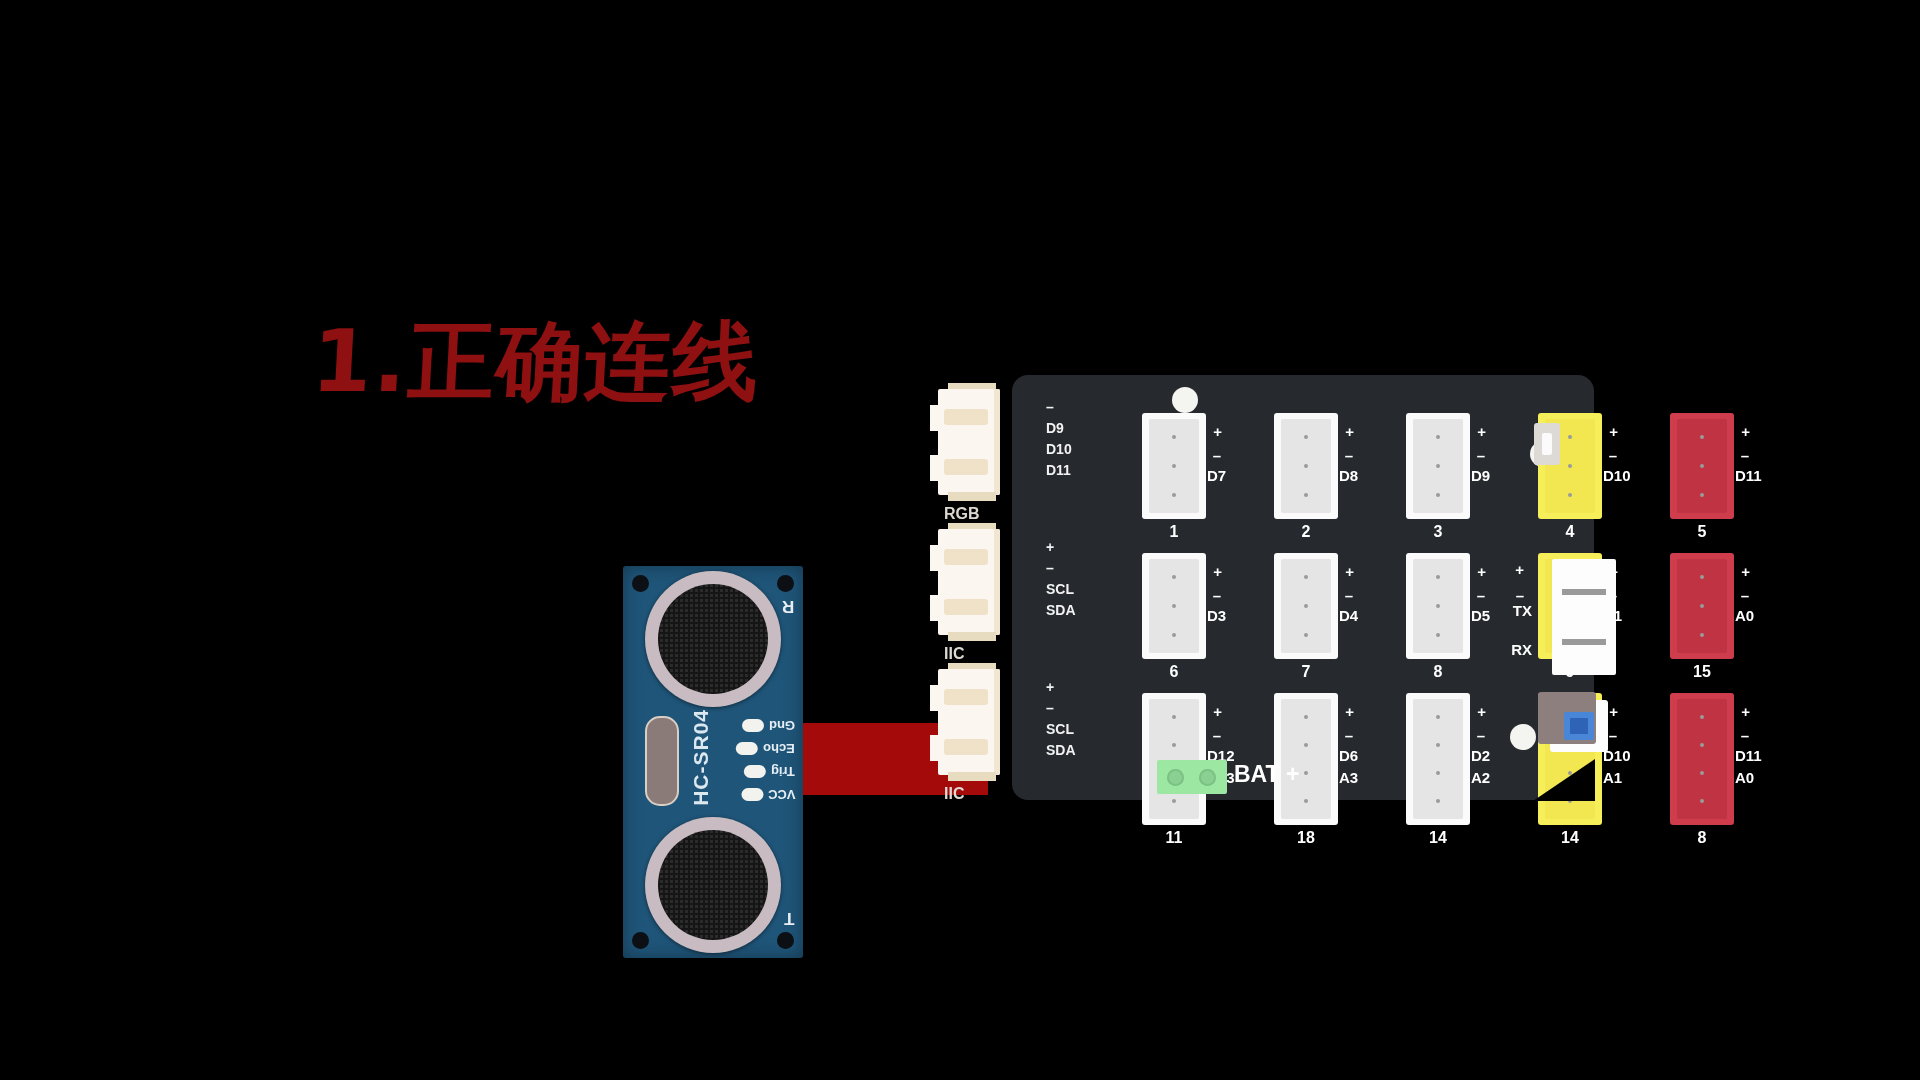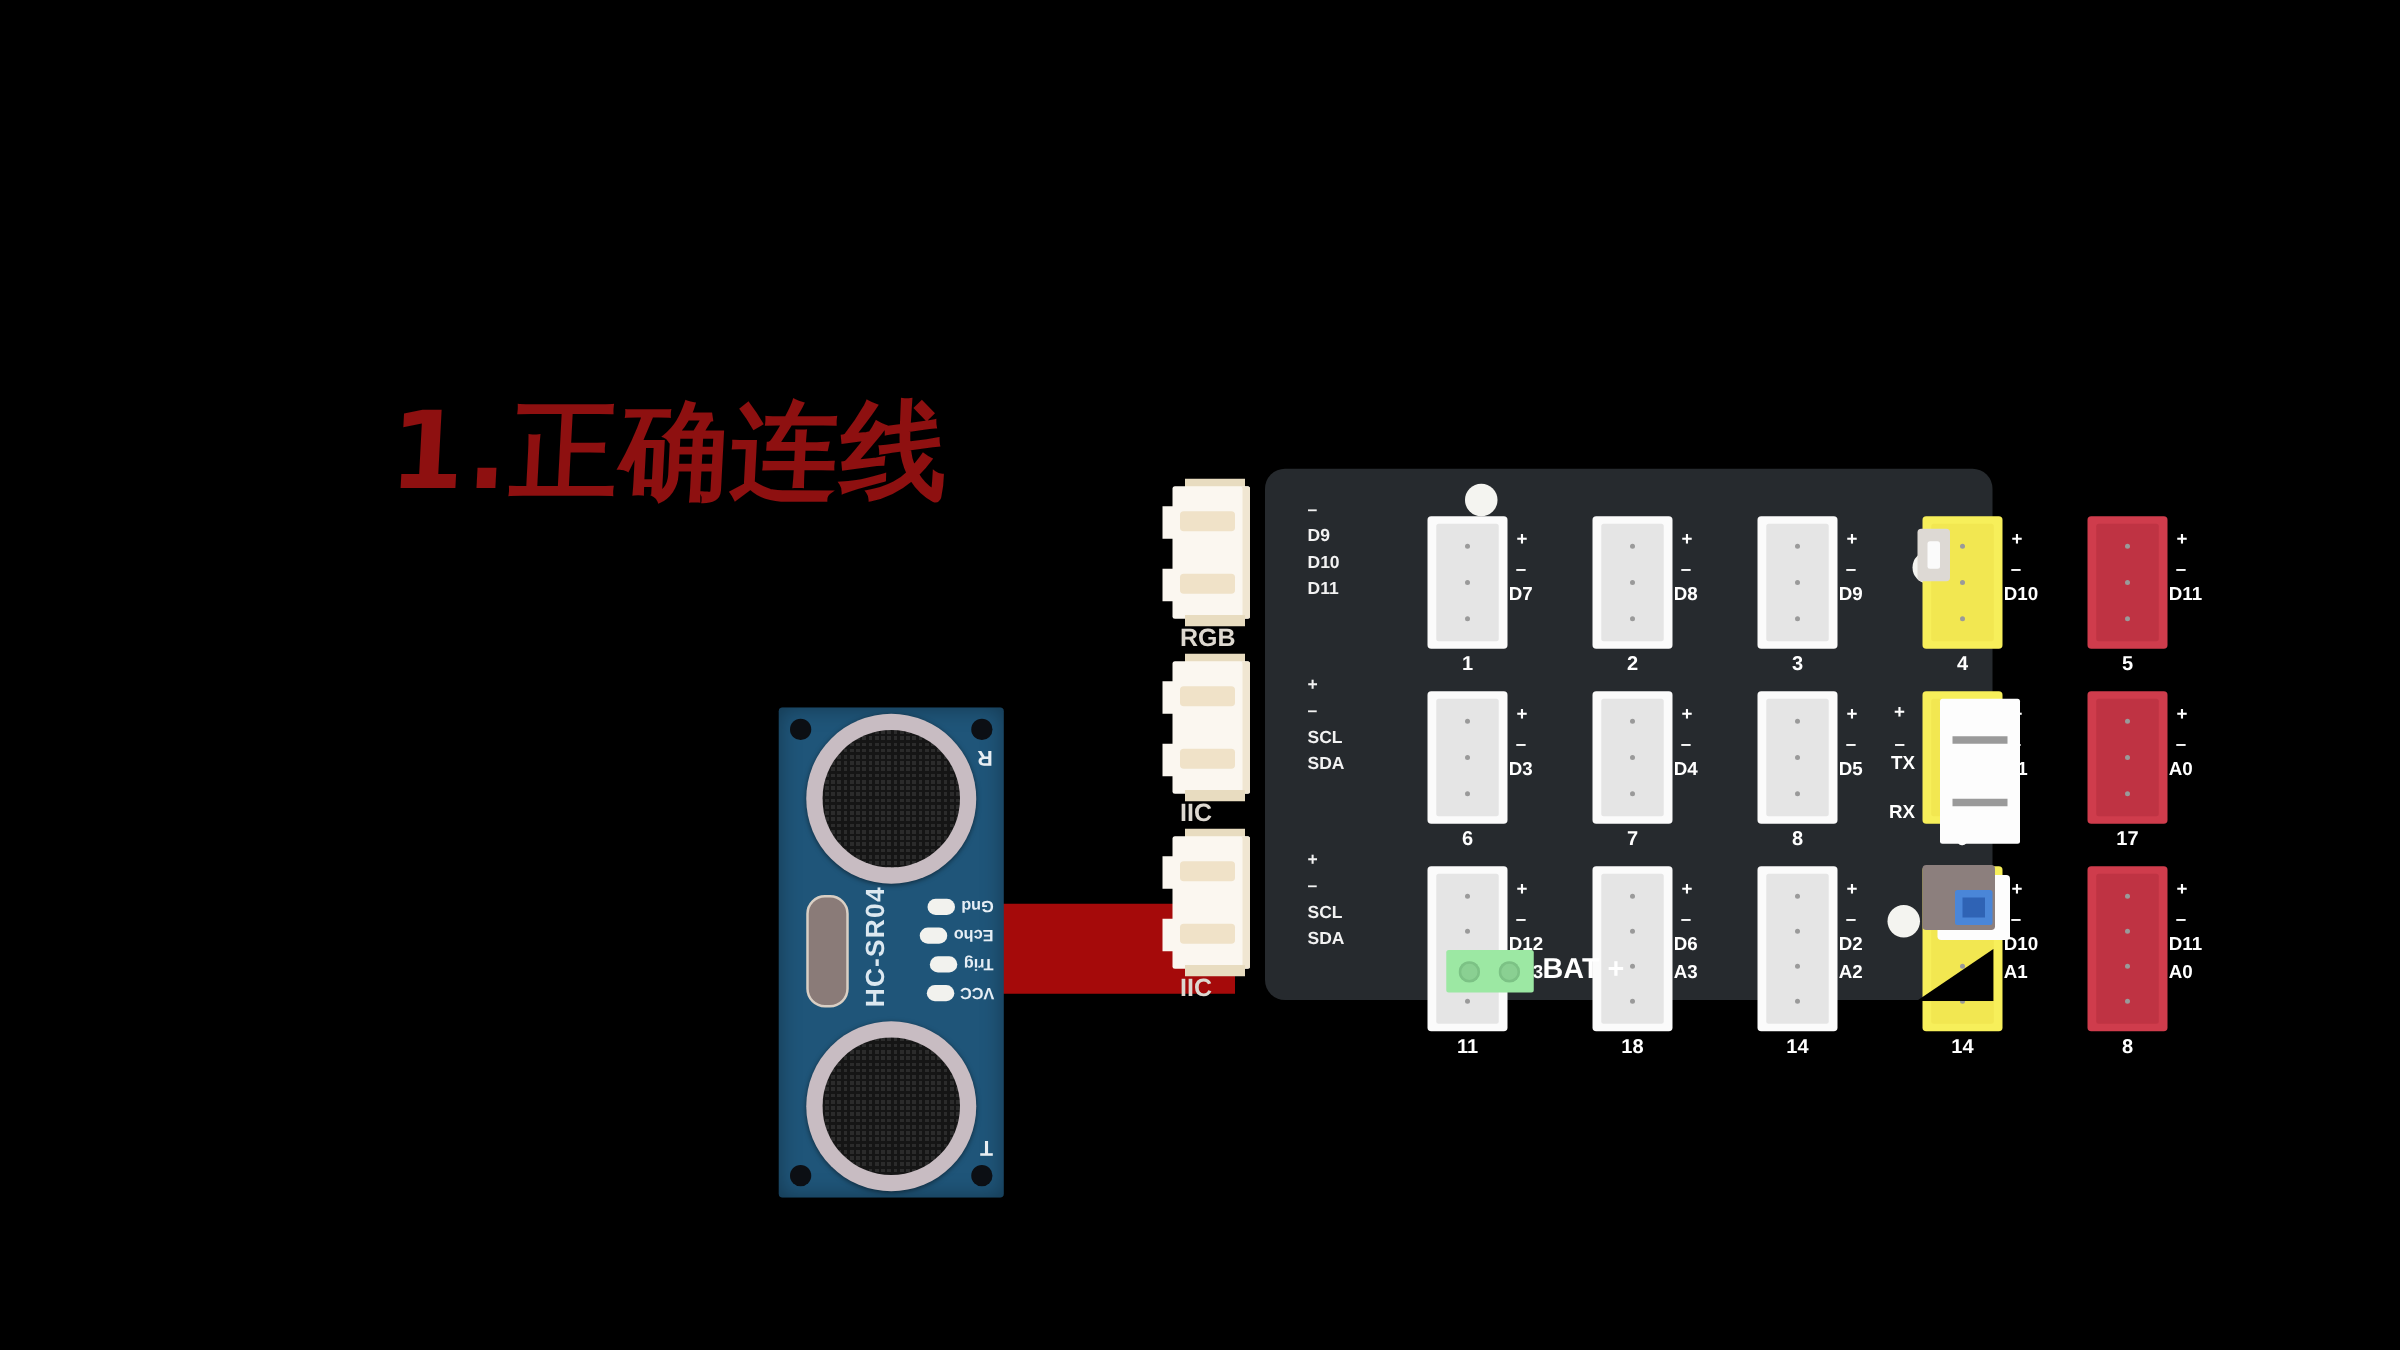--- a/index.html
+++ b/index.html
@@ -79,21 +79,21 @@
     border-radius:2px;
     box-shadow:inset -6px 0 0 #f0e6d2;}
   .jst .tab{position:absolute;left:-8px;top:22px;width:10px;height:26px;background:#fbf7f0;}
   .jst .tab2{position:absolute;left:-8px;top:72px;width:10px;height:26px;background:#fbf7f0;}
   .jst .ridge{position:absolute;left:6px;top:26px;width:44px;height:16px;background:#f0e2c8;border-radius:3px;}
   .jst .ridge2{position:absolute;left:6px;top:76px;width:44px;height:16px;background:#f0e2c8;border-radius:3px;}
   .jst .cap{position:absolute;left:10px;top:0;width:48px;height:9px;background:#e8dcc0;}
   .jst .capb{position:absolute;left:10px;bottom:0;width:48px;height:9px;background:#e8dcc0;}
   .jst .legs{position:absolute;left:58px;top:16px;width:46px;}
   .jst .leg{width:42px;height:7px;background:#eceaf0;margin-bottom:14px;border-radius:1px;}
-  .jstname{position:absolute;left:6px;color:#ddd8d0;font-size:20px;font-weight:700;}
+  .jstname{position:absolute;left:6px;color:#ddd8d0;font-size:16px;font-weight:700;}
   .jstpins{position:absolute;left:108px;top:14px;}
   .jstpins div{height:21px;color:#f2f2f2;font-size:14px;font-weight:700;line-height:21px;}
 
   #jst-rgb{top:8px;}  #jst-rgb .jstname{bottom:-22px;}
   #jst-iic1{top:148px;} #jst-iic1 .jstname{bottom:-22px;}
   #jst-iic2{top:288px;} #jst-iic2 .jstname{bottom:-22px;}
 
   
   .port{position:absolute;border-radius:3px;}
   .port .shell{position:absolute;inset:0;border-radius:3px;}
@@ -342,21 +342,21 @@
         </div>
         <div class="port red" style="left: 658px; top: 178px; width: 64px; height: 106px;">
           <div class="shell"></div>
           <div class="inner"></div>
           <span class="dot" style="top: 22px;"></span>
           <span class="dot" style="top: 51px;"></span>
           <span class="dot" style="top: 80px;"></span>
           <span class="plus">+</span>
           <span class="minus">–</span>
           <span class="sig1">A0</span>
-          <span class="num">17</span>
+          <span class="num">15</span>
         </div>
         <div class="port white" style="left: 130px; top: 318px; width: 64px; height: 132px;">
           <div class="shell"></div>
           <div class="inner"></div>
           <span class="dot" style="top: 22px;"></span>
           <span class="dot" style="top: 50px;"></span>
           <span class="dot" style="top: 78px;"></span>
           <span class="dot" style="top: 106px;"></span>
           <span class="plus">+</span>
           <span class="minus">–</span>

